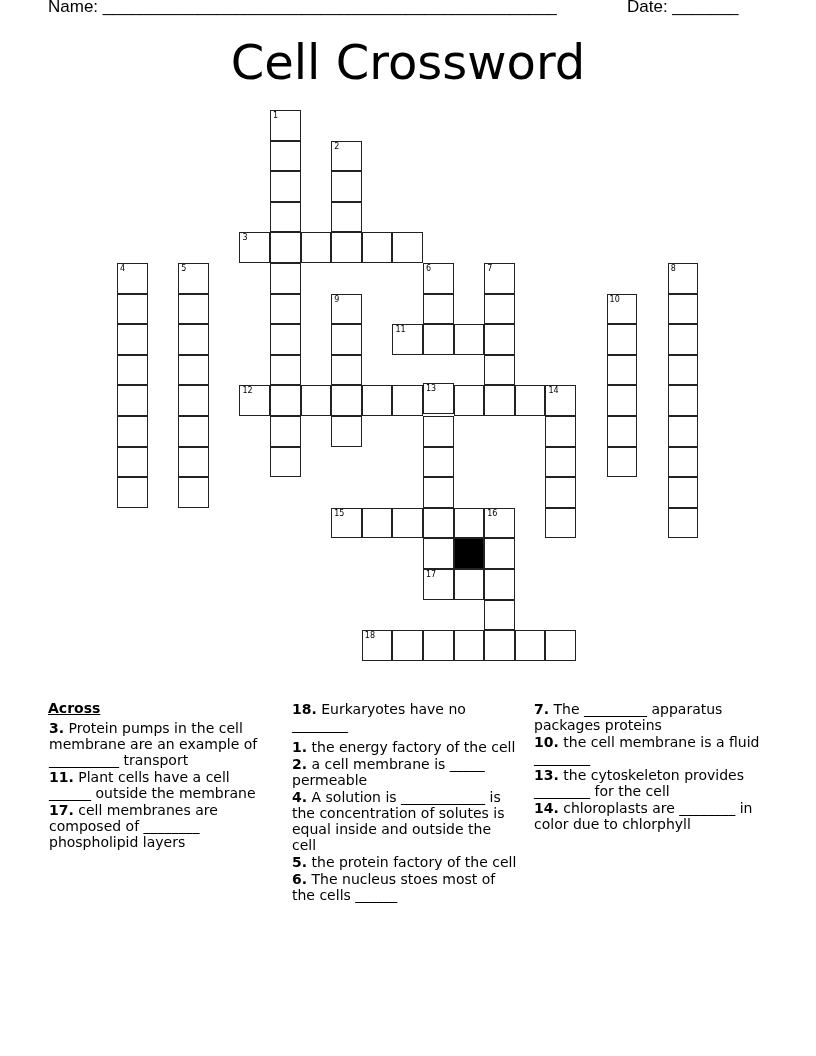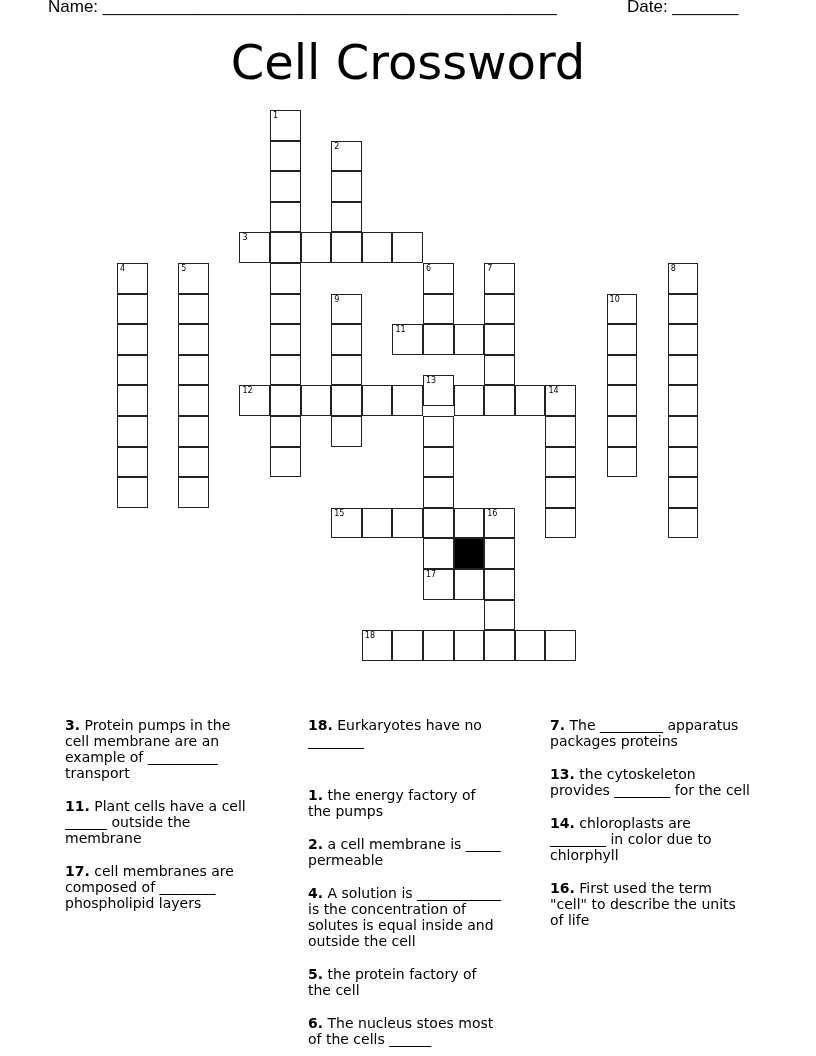--- a/index.html
+++ b/index.html
@@ -14,21 +14,21 @@
           border:1.5px solid #222; background:#fff; }
   .cell.black { background:#000; }
   .num { position:absolute; left:2px; top:0px; font-family:"DejaVu Sans", sans-serif;
          font-size:8px; line-height:10px; }
   .clues { position:absolute; top:700px; font-family:"DejaVu Sans", sans-serif;
            font-size:14px; line-height:16px; }
   .col1 { left:48px; width:225px; }
   .col2 { left:291px; width:228px; }
   .col3 { left:533px; width:235px; }
   .heading { font-weight:bold; text-decoration:underline; margin:0 0 4px 0; }
-  .clue { margin:17px; }
+  .clue { margin:1px; }
   .clue b { font-weight:bold; }
   .gap { height:4px; }
 </style>
 </head>
 <body>
 
 <div class="hdr hdr-name">Name: ________________________________________________</div>
 <div class="hdr hdr-date">Date: _______</div>
 <div class="title">Cell Crossword</div>
 
@@ -120,21 +120,21 @@
     <div class="cell" style="left: 392.4px; top: 324.2px;">
       <span class="num">11</span>
     </div>
     <div class="cell" style="left: 453.6px; top: 324.2px;"></div>
     <div class="cell" style="left: 239.4px; top: 385.4px;">
       <span class="num">12</span>
     </div>
     <div class="cell" style="left: 300.6px; top: 385.4px;"></div>
     <div class="cell" style="left: 361.8px; top: 385.4px;"></div>
     <div class="cell" style="left: 392.4px; top: 385.4px;"></div>
-    <div class="cell" style="left: 423px; top: 375px;">
+    <div class="cell" style="left: 423px; top: 383px;">
       <span class="num">13</span>
     </div>
     <div class="cell" style="left: 453.6px; top: 385.4px;"></div>
     <div class="cell" style="left: 514.8px; top: 385.4px;"></div>
     <div class="cell" style="left: 545.4px; top: 385.4px; text-decoration: underline;">
       <span class="num">14</span>
     </div>
     <div class="cell" style="left: 423px; top: 416px;"></div>
     <div class="cell" style="left: 423px; top: 446.6px;"></div>
     <div class="cell" style="left: 423px; top: 477.2px;"></div>
@@ -166,33 +166,34 @@
     </div>
     <div class="cell" style="left: 392.4px; top: 630.2px;"></div>
     <div class="cell" style="left: 423px; top: 630.2px;"></div>
     <div class="cell" style="left: 453.6px; top: 630.2px;"></div>
     <div class="cell" style="left: 514.8px; top: 630.2px;"></div>
     <div class="cell" style="left: 545.4px; top: 630.2px;"></div>
     <div class="cell black" style="left: 453.6px; top: 538.4px;"></div>
   </div>
 
 <div class="clues col1">
+  <div class="heading">Across</div>
   <div class="clue"><b>3.</b> <span>Protein pumps in the cell membrane are an example of __________ transport</span></div>
   <div class="clue"><b>11.</b> <span>Plant cells have a cell ______ outside the membrane</span></div>
   <div class="clue"><b>17.</b> <span>cell membranes are composed of ________ phospholipid layers</span></div>
 </div>
 
 <div class="clues col2">
   <div class="clue"><b>18.</b> <span>Eurkaryotes have no ________</span></div>
   <div class="gap"></div>
-  <div class="clue"><b>1.</b> <span>the energy factory of the pumps</span></div>
+  <div class="clue"><b>1.</b> <span>the energy factory of the cell</span></div>
   <div class="clue"><b>2.</b> <span>a cell membrane is _____ permeable</span></div>
   <div class="clue"><b>4.</b> <span>A solution is ____________ is the concentration of solutes is equal inside and outside the cell</span></div>
   <div class="clue"><b>5.</b> <span>the protein factory of the cell</span></div>
   <div class="clue"><b>6.</b> <span>The nucleus stoes most of the cells ______</span></div>
 </div>
 
 <div class="clues col3">
   <div class="clue"><b>7.</b> <span>The _________ apparatus packages proteins</span></div>
+  <div class="clue"><b>10.</b> <span>the cell membrane is a fluid ________</span></div>
   <div class="clue"><b>13.</b> <span>the cytoskeleton provides ________ for the cell</span></div>
   <div class="clue"><b>14.</b> <span>chloroplasts are ________ in color due to chlorphyll</span></div>
-  <div class="clue"><b>16.</b> <span>First used the term "cell" to describe the units of life</span></div>
 </div>
 
 </body></html>

